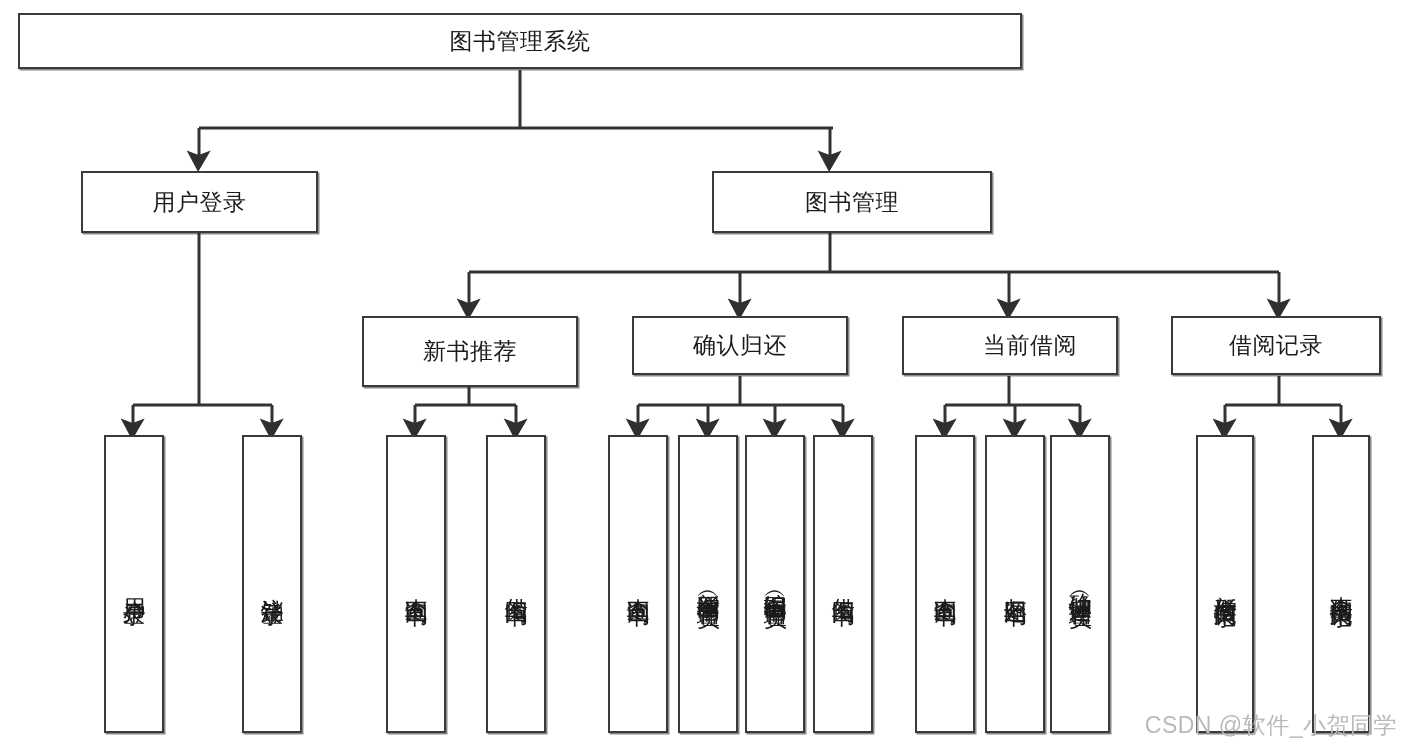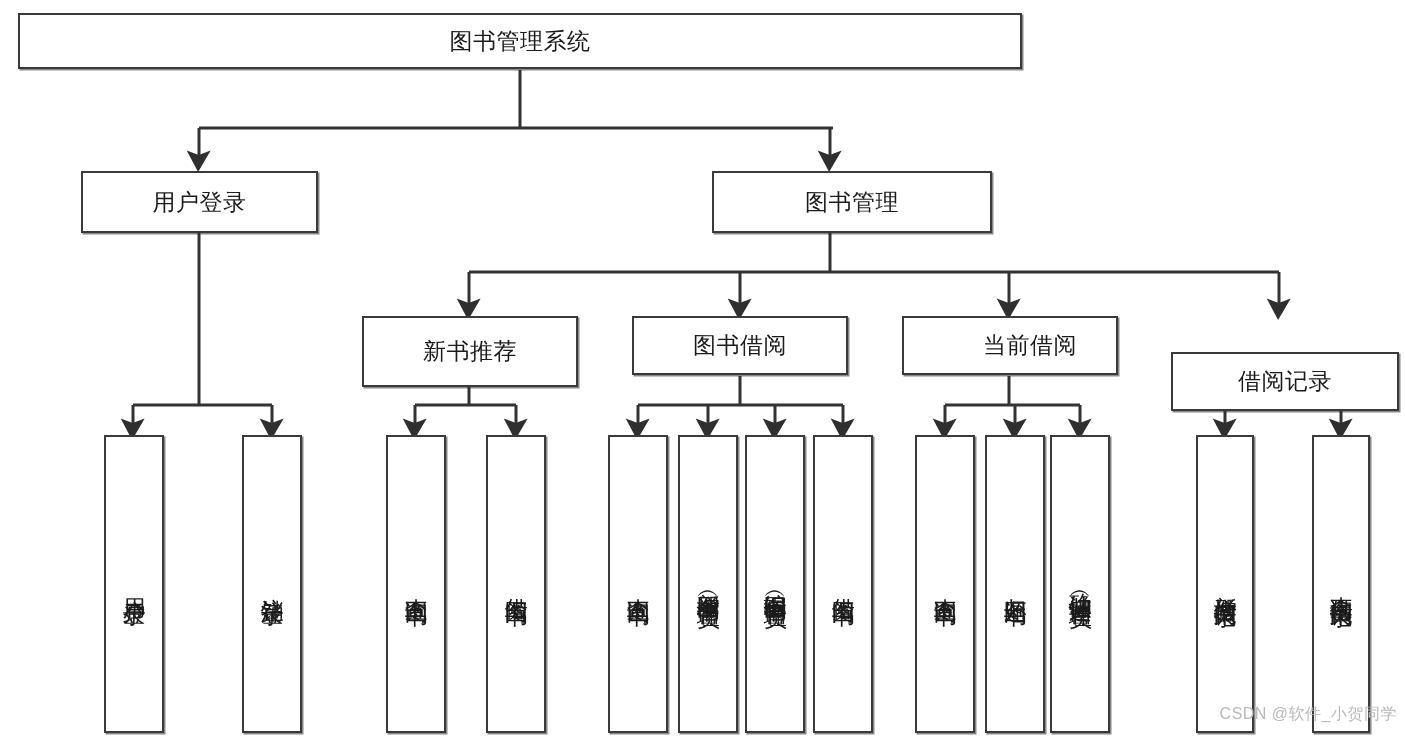--- a/index.html
+++ b/index.html
@@ -58,22 +58,22 @@
     writing-mode: vertical-rl;
     text-orientation: upright;
     font-size: 23px;
     line-height: 1.28;
     letter-spacing: 2px;
     white-space: nowrap;
   }
   #watermark {
     position: absolute;
     right: 8px;
-    bottom: 22px;
-    font-size: 16px;
+    bottom: 6px;
+    font-size: 23px;
     color: #b9b9b9;
     letter-spacing: 0.5px;
     white-space: nowrap;
     pointer-events: none;
   }
 </style>
 </head>
 <body>
 
 <div id="canvas">
@@ -138,28 +138,28 @@
 
   <div class="node node-h" style="left:712px; top:171px; width:280px; height:62px;">
     <span class="label">图书管理</span>
   </div>
 
   <div class="node node-h" style="left:362px; top:316px; width:216px; height:71px;">
     <span class="label">新书推荐</span>
   </div>
 
   <div class="node node-h" style="left:632px; top:316px; width:216px; height:59px;">
-    <span class="label">图书借阅</span>
+    <span class="label">确认归还</span>
   </div>
 
   <div class="node node-h" style="left:902px; top:316px; width:216px; height:59px;padding-left:40px;">
     <span class="label">当前借阅</span>
   </div>
 
-  <div class="node node-h" style="left:1171px; top:316px; width:228px; height:59px;margin-top:36px;">
+  <div class="node node-h" style="left:1171px; top:316px; width:210px; height:59px;">
     <span class="label">借阅记录</span>
   </div>
 
   <div class="node node-v" style="left:104px; top:435px; width:60px; height:298px;">
     <span class="label">用户登录</span>
   </div>
 
   <div class="node node-v" style="left:242px; top:435px; width:60px; height:298px;">
     <span class="label">注销登录</span>
   </div>

